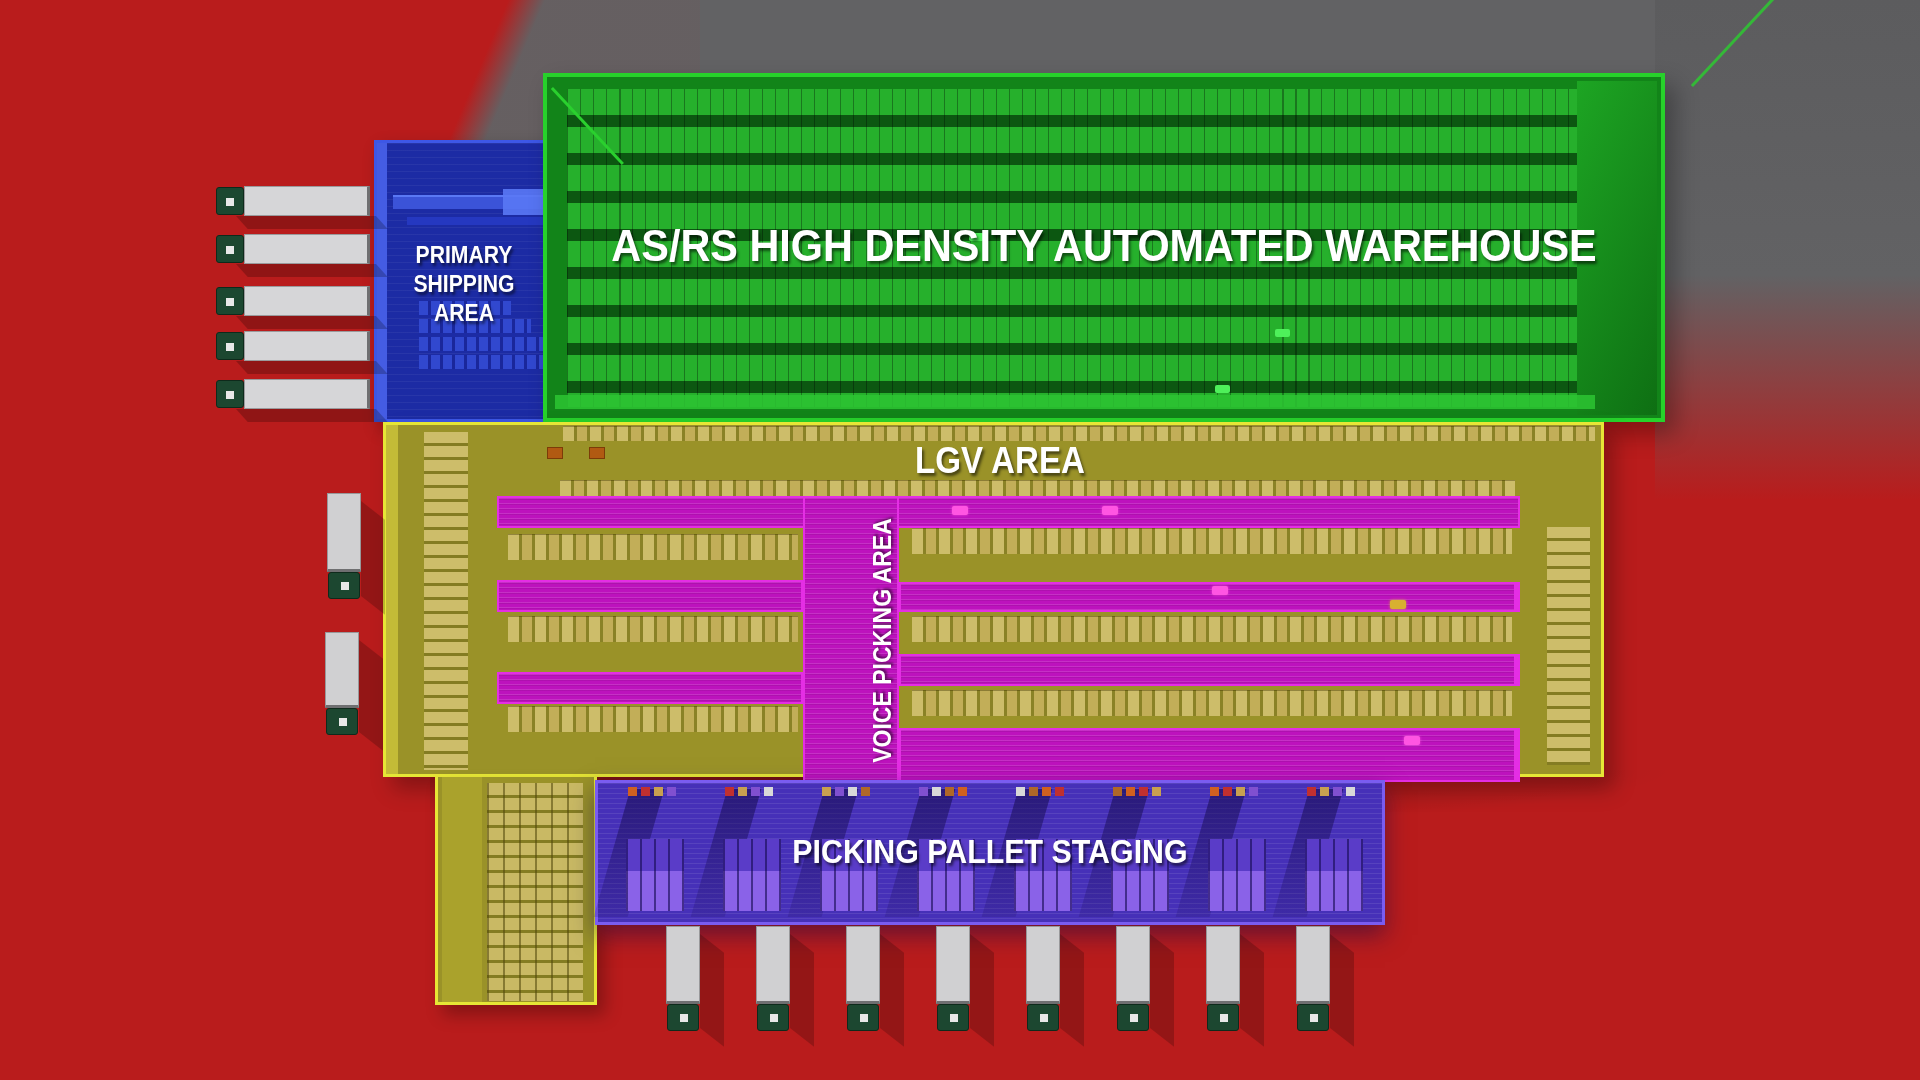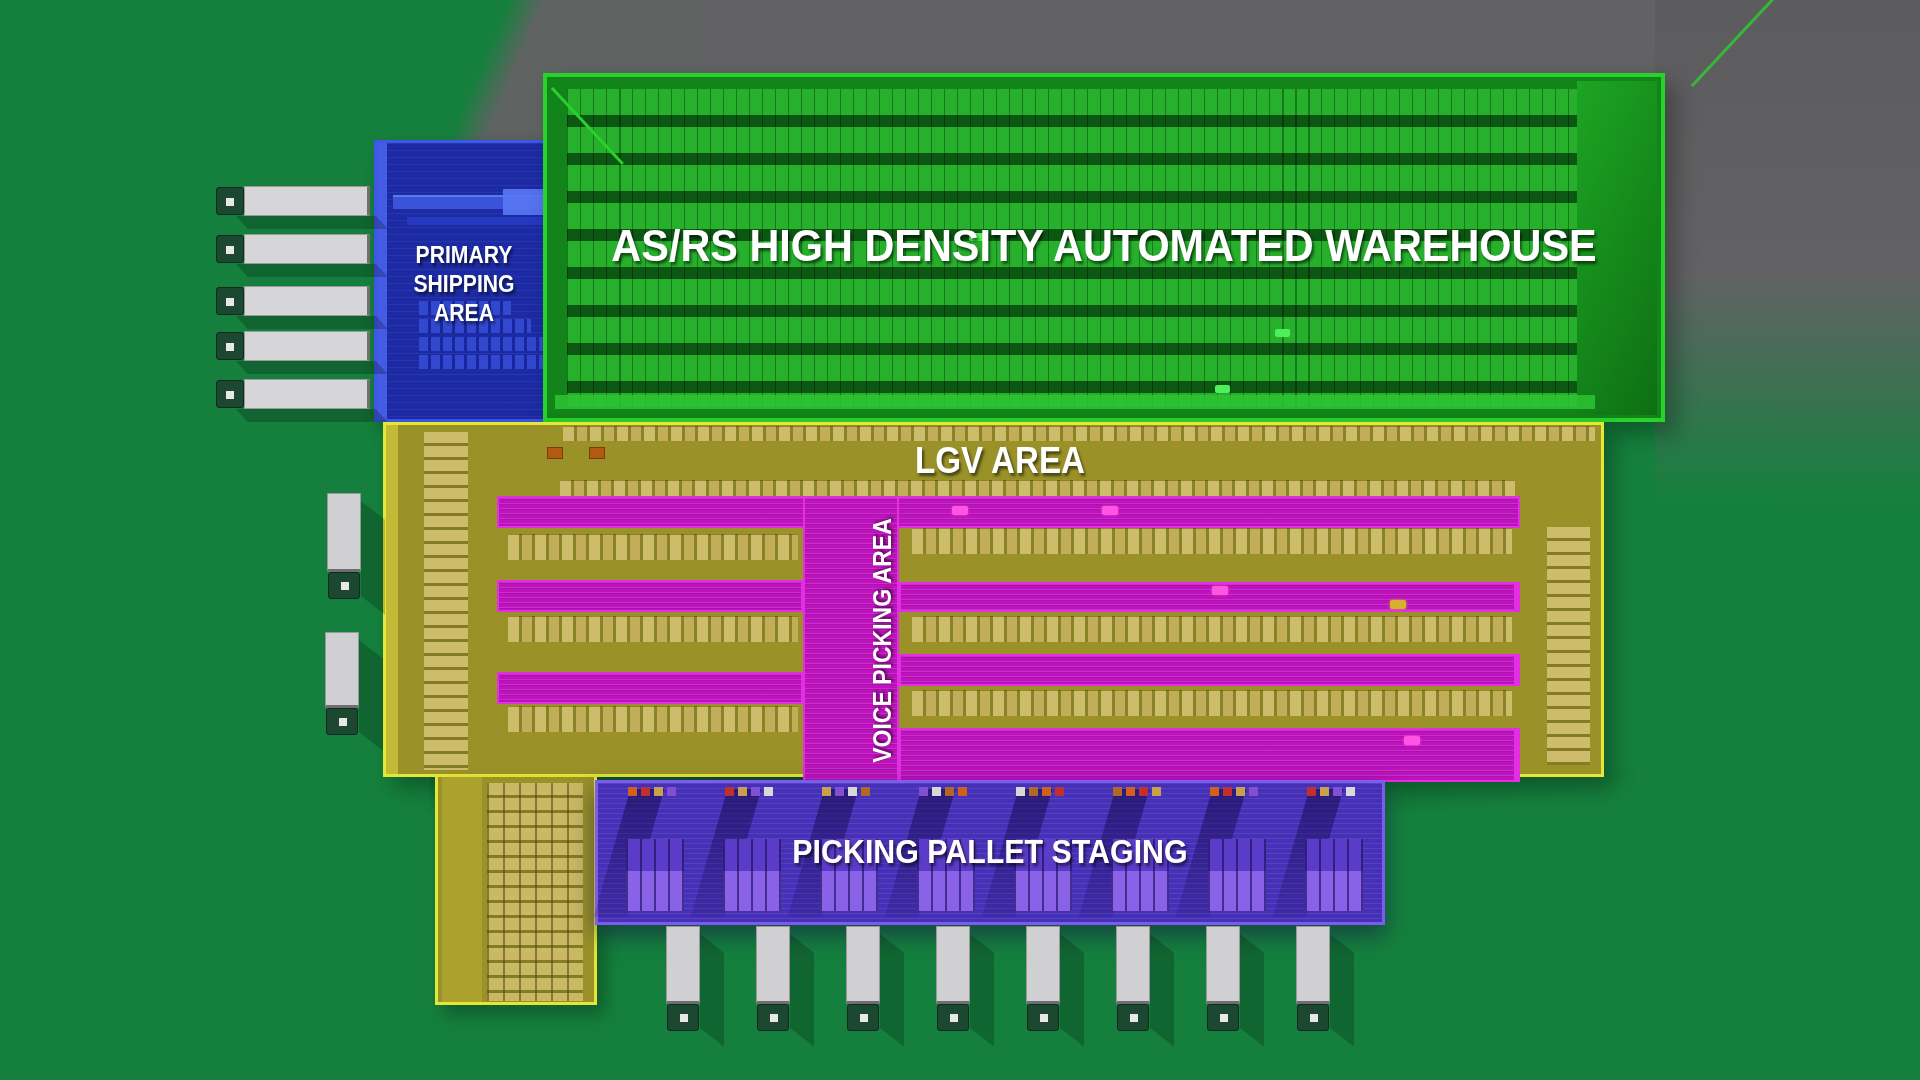--- a/index.html
+++ b/index.html
@@ -1,17 +1,17 @@
 <!DOCTYPE html>
 <html><head>
 <meta charset="utf-8">
 <style>
   html,body{margin:0;padding:0;background:#8e8e90;}
   #stage{position:relative;width:1920px;height:1080px;overflow:hidden;
-         background:#15803d;font-family:"Liberation Sans",sans-serif;}
+         background:#b91c1c;font-family:"Liberation Sans",sans-serif;}
   #stage *{position:absolute;box-sizing:border-box;}
 
   
   .shadow-topwedge{left:380px;top:0;width:420px;height:148px;
     background:linear-gradient(113deg,rgba(98,98,100,0) 118px,rgba(98,98,100,.96) 152px);}
   .shadow-topstrip{left:700px;top:0;width:1220px;height:150px;background:#626264;}
   .shadow-right{left:1655px;top:0;width:265px;height:500px;
     background:linear-gradient(to bottom,#5c5c5e 0%,#626264 55%,rgba(98,98,100,0) 100%);}
   .shadow-under-yellow{left:430px;top:770px;width:1250px;height:60px;
     background:radial-gradient(ellipse at 40% 0,rgba(0,0,0,.28),rgba(0,0,0,0) 70%);}

